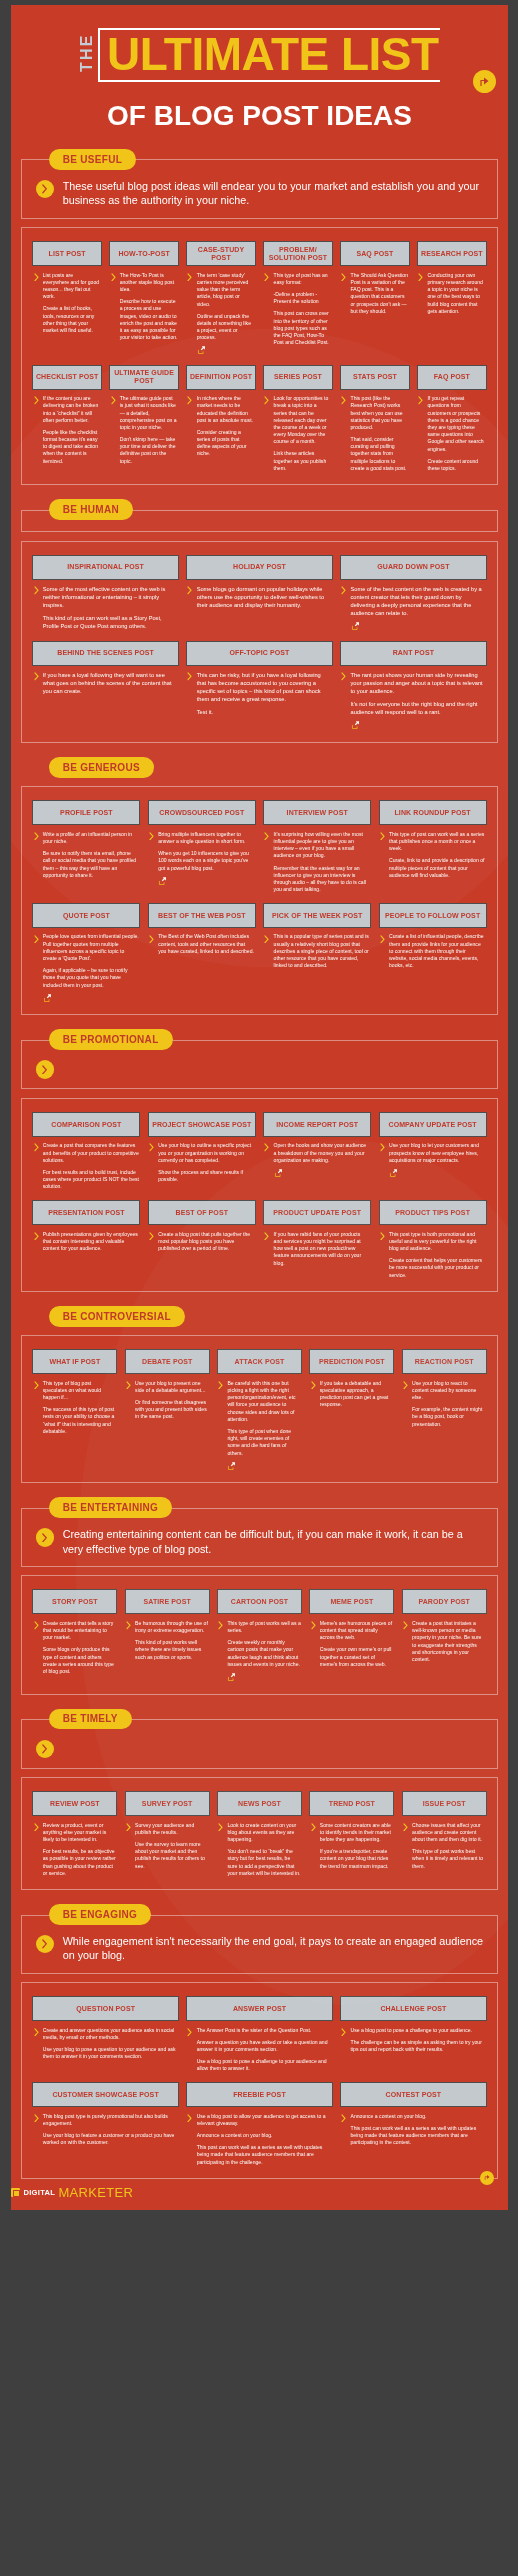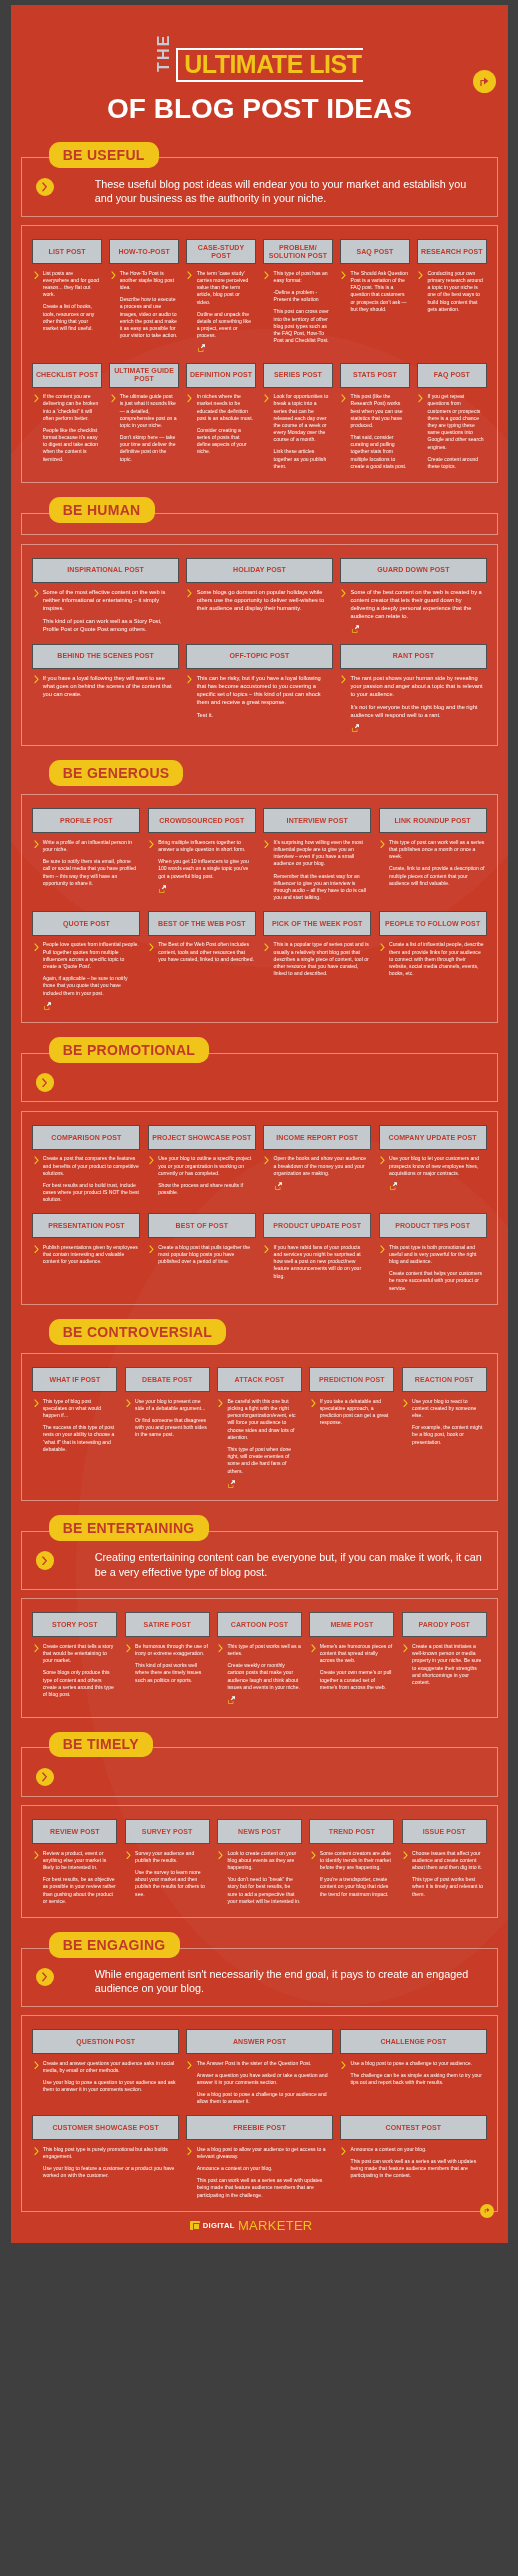--- a/index.html
+++ b/index.html
@@ -12,37 +12,37 @@
   .sheet:after{content:"";position:absolute;left:65px;top:1135px;width:540px;height:865px;border-radius:50%;
       background:rgba(255,255,255,0.03);pointer-events:none;}
 
   
   .hero{position:relative;padding:18.4px 0 3.2px 0;text-align:center;}
   .hero-line1{display:flex;align-items:flex-end;justify-content:center;gap:3.2px;}
   .the{writing-mode:vertical-rl;transform:rotate(180deg);color:#c4cdd6;font-weight:bold;
       font-size:16px;letter-spacing:2.2px;line-height:1;height:58px;}
   .bracket{border-left:2.7px solid #fff;border-top:2.7px solid #fff;border-bottom:2.7px solid #fff;
       padding:3.2px 1.1px 3.2px 6.5px;}
-  .ultimate{color:#f0c419;font-size:25px;font-weight:bold;letter-spacing:-0.5px;line-height:0.95;
+  .ultimate{color:#f0c419;font-size:46px;font-weight:bold;letter-spacing:-0.5px;line-height:0.95;
       font-family:"Liberation Sans",sans-serif;}
-  .hero-line2{color:#ffffff;font-size:28px;font-weight:bold;letter-spacing:0px;margin-top:11px;}
+  .hero-line2{color:#ffffff;font-size:28px;font-weight:bold;letter-spacing:0px;margin-top:18px;}
   .hero-corner{position:absolute;right:12px;top:65px;width:23px;height:23px;border-radius:50%;
       background:#f0c419;display:flex;align-items:center;justify-content:center;}
   .hero-corner svg{width:12px;height:12px;}
 
   
   .section{position:relative;margin:0 9.7px 0 9.7px;padding-top:14px;}
-  .pill{display:inline-block;background:#f0c419;color:#c0392b;font-weight:bold;font-size:14px;
+  .pill{display:inline-block;background:#f0c419;color:#c0392b;font-weight:bold;font-size:10px;
       letter-spacing:0.3px;padding:4.9px 14px;border-radius:10.8px;position:relative;z-index:3;margin-left:28px;}
   .intro-box{border:0.5px solid rgba(255,255,255,0.42);margin-top:-10.3px;padding:18.4px 14px 9.7px 14px;
       display:flex;align-items:flex-start;gap:8.6px;position:relative;z-index:1;}
   .chev-circle{flex:none;width:18.4px;height:18.4px;border-radius:50%;background:#f0c419;
       display:flex;align-items:center;justify-content:center;margin-top:1.1px;}
   .chev-circle svg{width:7.6px;height:9.7px;}
-  .intro-text{color:#fff;font-size:10.8px;line-height:1.35;margin-left:32px;}
+  .intro-text{color:#fff;font-size:10.8px;line-height:1.35;}
   .cards-box{border:0.5px solid rgba(255,255,255,0.42);margin-top:8.6px;padding:13px 10.8px 12px 10.8px;}
 
   .row{display:flex;gap:7.6px;margin-bottom:9.7px;}
   .row:last-child{margin-bottom:0;}
   .card{flex:1 1 0;min-width:0;display:flex;flex-direction:column;}
   .card-head{background:#c3c9cd;border:1.1px solid #4d4d4d;min-height:25px;display:flex;align-items:center;
       justify-content:center;text-align:center;padding:3.2px 2.2px;}
   .card-head span{color:#c0392b;font-weight:bold;font-size:7px;line-height:1.12;letter-spacing:0.1px;}
   .card-body{display:flex;gap:3.8px;padding:5.4px 1.1px 0 1.1px;}
   .card-chev{flex:none;width:5.4px;padding-top:1.1px;}
@@ -50,21 +50,21 @@
   .card-text{color:#fff;font-size:5.1px;line-height:1.42;}
   .card-text p{margin-bottom:4.9px;}
   .card-text p:last-child{margin-bottom:0;}
   .share{margin-top:3.2px;width:8.6px;height:8.6px;}
 
   
   .row.wide .card-head{min-height:25px;}
   .row.wide .card-text{font-size:5.7px;}
 
   
-  .footer{display:flex;justify-content:center;align-items:center;padding:6.5px 16px 5.4px 0;}
+  .footer{display:flex;justify-content:flex-start;align-items:center;padding:6.5px 16px 5.4px 0;}
   .logo{display:flex;align-items:center;gap:3.2px;}
   .logo-mark{width:9.2px;height:9.2px;background:#f0c419;border-radius:1.1px;position:relative;}
   .logo-mark:after{content:"";position:absolute;left:2.2px;top:2.2px;width:4.9px;height:4.9px;
       border:1.1px solid #c73b27;border-radius:0.5px;}
   .logo-a{color:#fff;font-weight:bold;font-size:7.6px;letter-spacing:0.3px;}
   .logo-b{color:#f0c419;font-size:13px;letter-spacing:0.3px;}
   .bottom-corner{position:absolute;right:14px;bottom:25px;width:14px;height:14px;border-radius:50%;
       background:#f0c419;display:flex;align-items:center;justify-content:center;}
   .bottom-corner svg{width:7px;height:7px;}
 </style>
@@ -712,21 +712,21 @@
                 </div>
               </div>
             </div>
           </div></div>
         <div class="section"><div class="pill">BE ENTERTAINING</div><div class="intro-box">
             <div class="chev-circle">
               <svg viewBox="0 0 12 20" fill="none" stroke="#c0392b" stroke-width="2.6" stroke-linecap="round">
                 <path d="M2 2l7 8-7 8"></path>
               </svg>
             </div>
-            <div class="intro-text">Creating entertaining content can be everyone but, if you can make it work, it can be a very effective type of blog post.</div>
+            <div class="intro-text">Creating entertaining content can be difficult but, if you can make it work, it can be a very effective type of blog post.</div>
           </div><div class="cards-box">
             <div class="row">
               <div class="card">
                 <div class="card-head">
                   <span>STORY POST</span>
                 </div>
                 <div class="card-body">
                   <div class="card-chev"><svg viewBox="0 0 12 20" fill="none" stroke="#f0c419" stroke-width="2.6" stroke-linecap="round">
                       <path d="M2 2l7 8-7 8"></path>
                     </svg></div>

